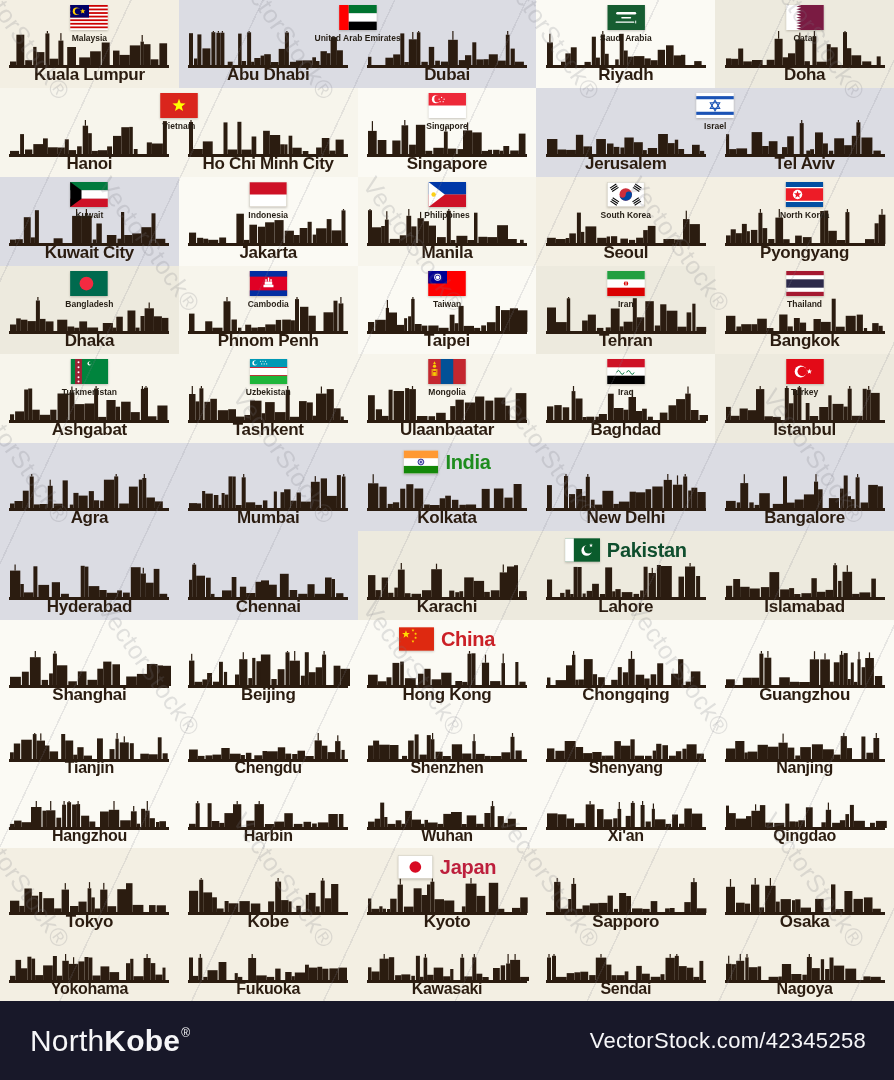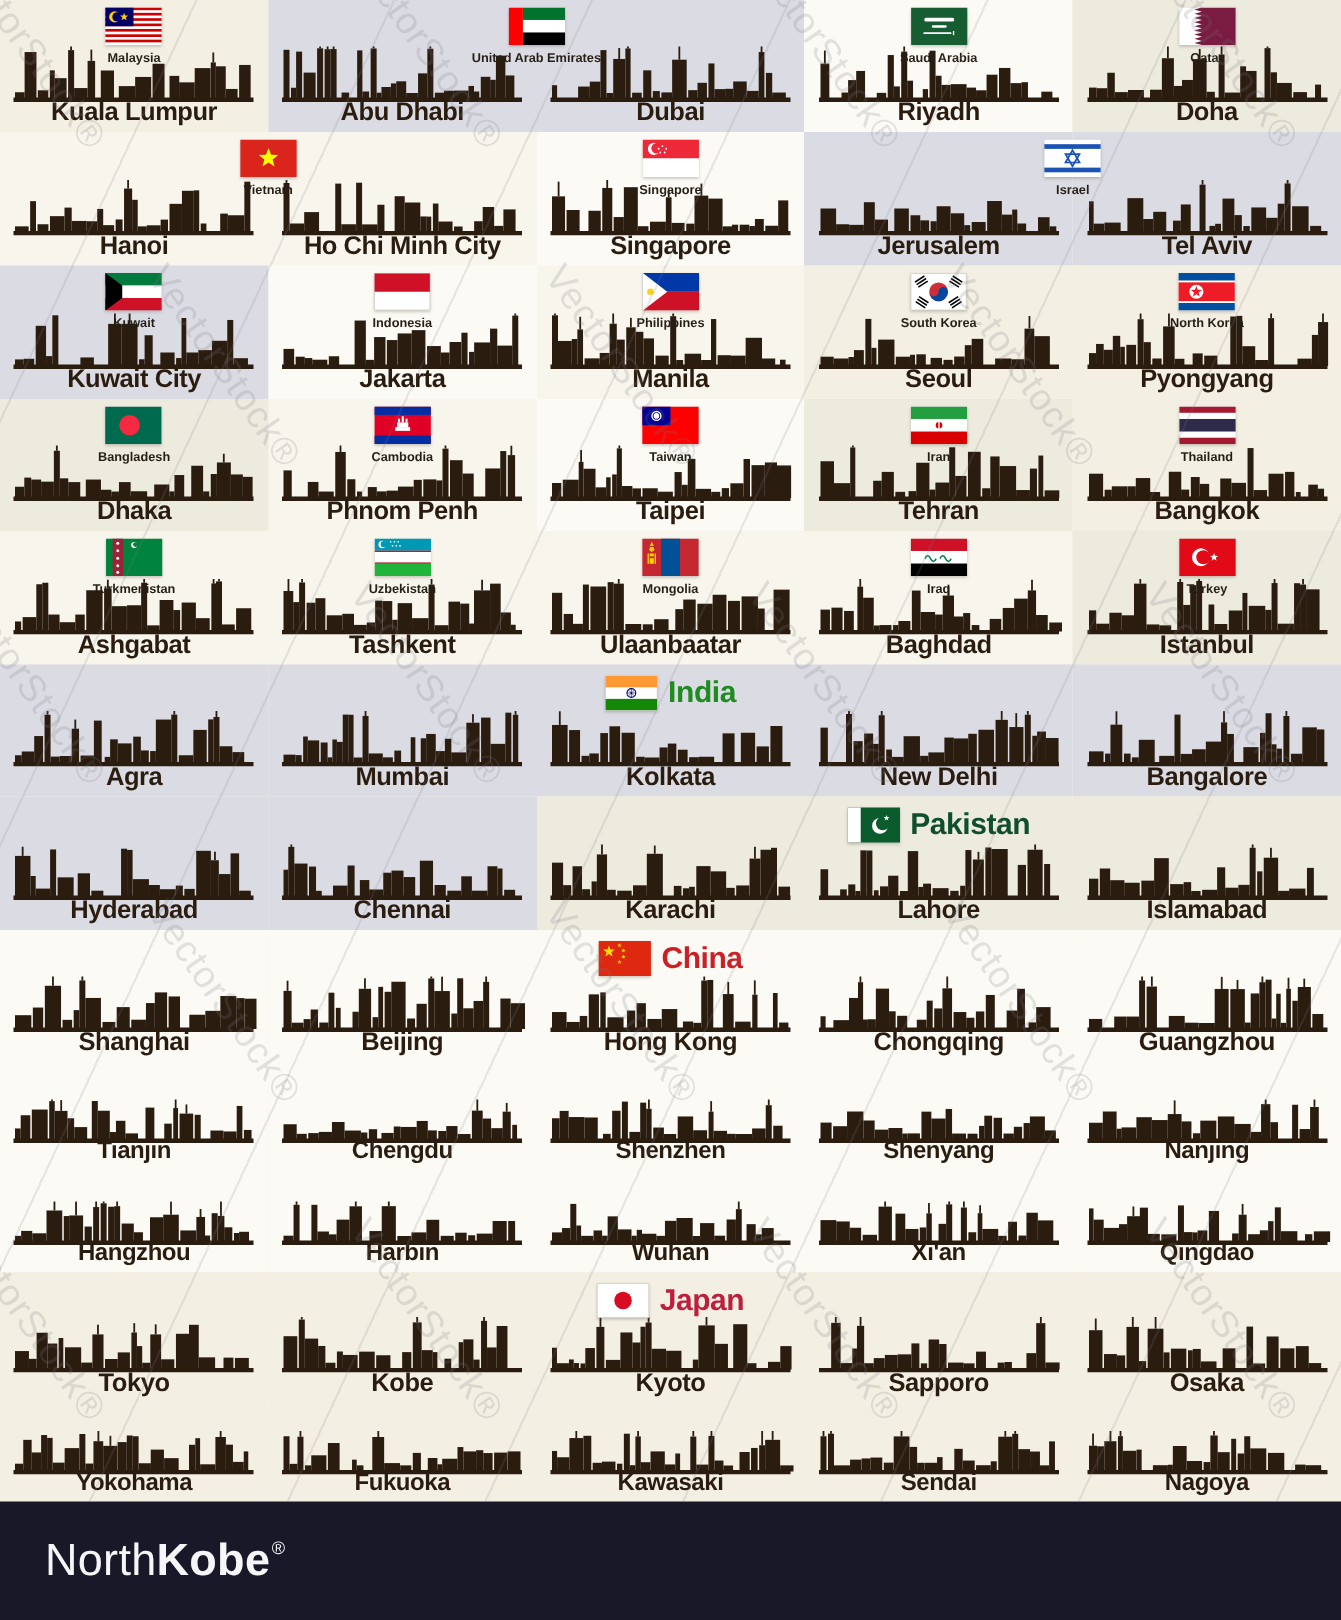--- a/index.html
+++ b/index.html
@@ -2181,14 +2181,15 @@
       <div class="wm-text" style="left: 335px; top: 654px;">VectorStock®</div>
       <div class="wm-text" style="left: 600px; top: 654px;">VectorStock®</div>
       <div class="wm-text" style="left: 865px; top: 654px;">VectorStock®</div>
       <div class="wm-text" style="left: -60px; top: 866px;">VectorStock®</div>
       <div class="wm-text" style="left: 205px; top: 866px;">VectorStock®</div>
       <div class="wm-text" style="left: 470px; top: 866px;">VectorStock®</div>
       <div class="wm-text" style="left: 735px; top: 866px;">VectorStock®</div>
     </div>
   <div id="footer" style="background: rgb(24, 24, 41);">
     <div id="logo"><span class="lt">North</span><span class="bd">Kobe</span><sup>®</sup></div>
+    <div class="url">VectorStock.com/42345258</div>
   </div>
 </div>
 
 </body></html>

